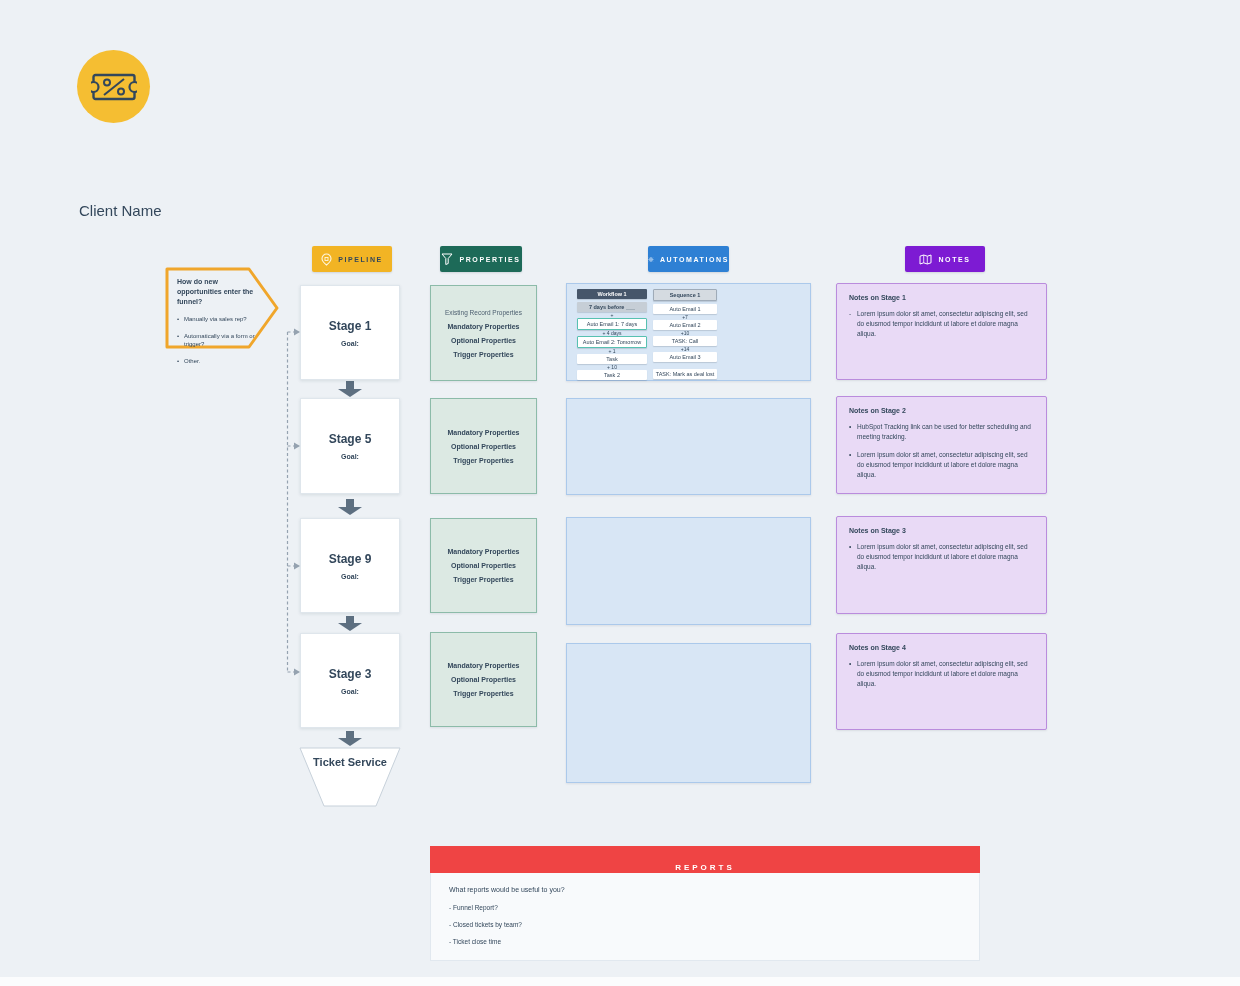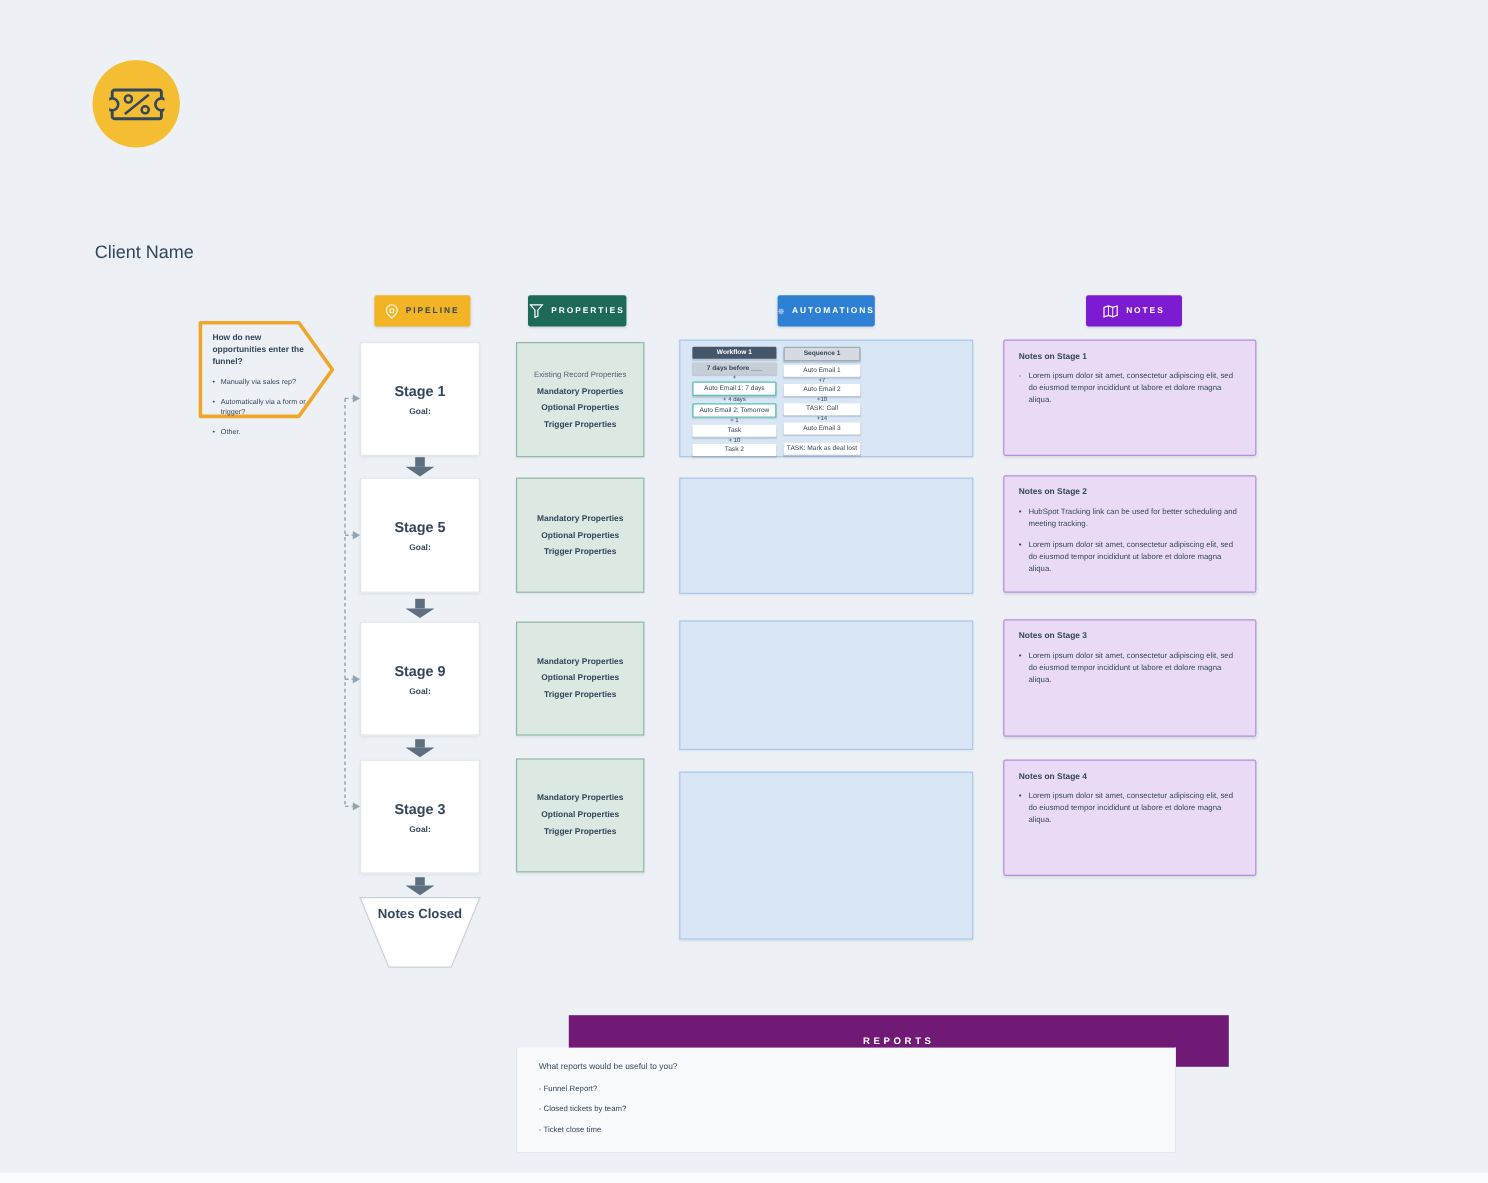--- a/index.html
+++ b/index.html
@@ -68,23 +68,23 @@
   .nbox{position:absolute;left:836px;width:211px;background:#E9DAF6;border:1.5px solid #BA8CDD;
         border-radius:2px;padding:10px 12px;box-sizing:border-box;
         box-shadow:0 1px 2px rgba(45,62,80,.10);}
   #nbox1{top:283px;height:97px}#nbox2{top:396px;height:98px}
   #nbox3{top:516px;height:98px}#nbox4{top:633px;height:97px}
   .ntitle{font-size:7px;font-weight:700;}
   .n-bullet{display:flex;margin-top:8px;font-size:6.5px;line-height:1.55;}
   .n-marker{width:8px;flex:none;}
 
   
-  .reports-hdr{position:absolute;left:430px;top:846px;width:550px;height:43px;background:#701a75;
+  .reports-hdr{position:absolute;left:430px;top:846px;width:550px;height:43px;background:#ef4444;
                color:#fff;display:flex;align-items:center;justify-content:center;
-               font-size:8px;font-weight:700;letter-spacing:3px;margin-left:44px;}
+               font-size:8px;font-weight:700;letter-spacing:3px;}
   .reports-body{position:absolute;left:430px;top:873px;width:550px;height:88px;background:#F8FAFC;
                 border:1px solid #E1E8EF;border-top:none;box-sizing:border-box;padding:13px 18px;}
   .reports-q{font-size:7px;margin-bottom:11px;}
   .reports-item{font-size:6.5px;margin-bottom:10px;}
 
   .bottom-strip{position:absolute;left:0;top:977px;width:1240px;height:9px;background:#FBFCFD;}
 </style>
 </head>
 <body>
 
@@ -198,21 +198,21 @@
     <div class="stage-goal">Goal:</div>
   </div>
   <div class="stage" id="stage3">
     <div class="stage-name">Stage 9</div>
     <div class="stage-goal">Goal:</div>
   </div>
   <div class="stage" id="stage4">
     <div class="stage-name">Stage 3</div>
     <div class="stage-goal">Goal:</div>
   </div>
-  <div class="terminal-label">Notes Closed</div>
+  <div class="terminal-label">Ticket Service</div>
 
   <div class="pbox" id="pbox1">
     <div class="pline light">Existing Record Properties</div>
     <div class="pline">Mandatory Properties</div>
     <div class="pline">Optional Properties</div>
     <div class="pline">Trigger Properties</div>
   </div>
   <div class="pbox" id="pbox2">
     <div class="pline">Mandatory Properties</div>
     <div class="pline">Optional Properties</div>

